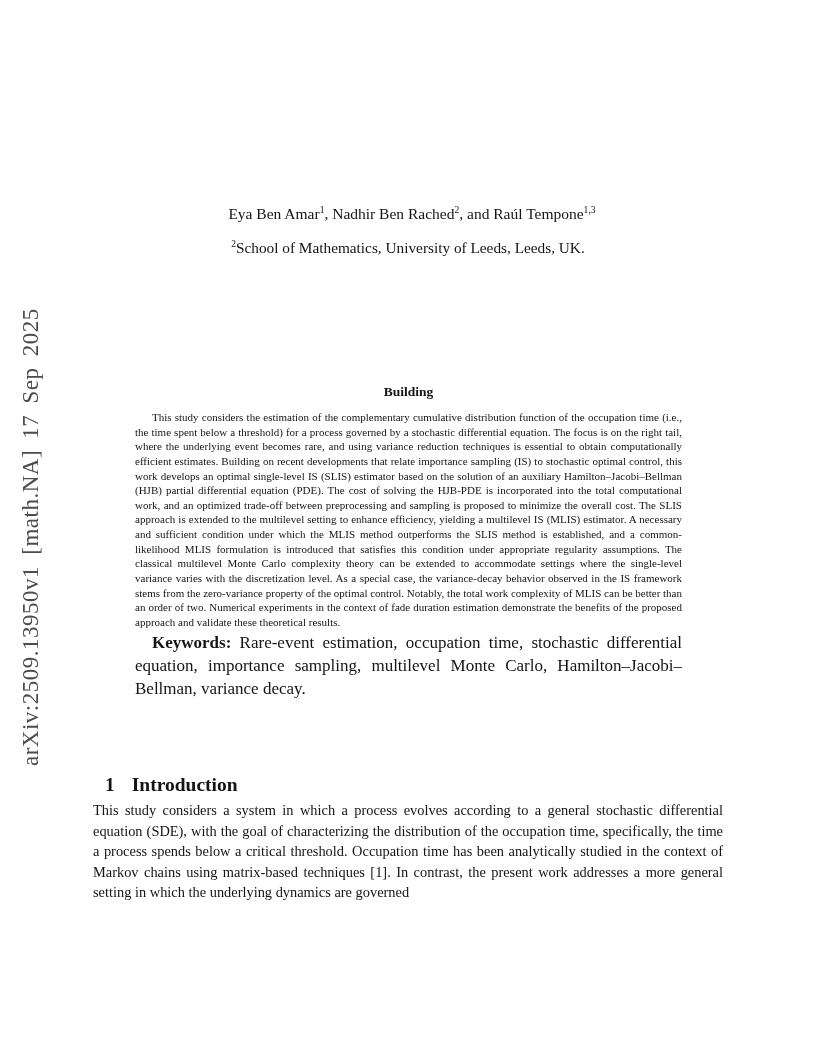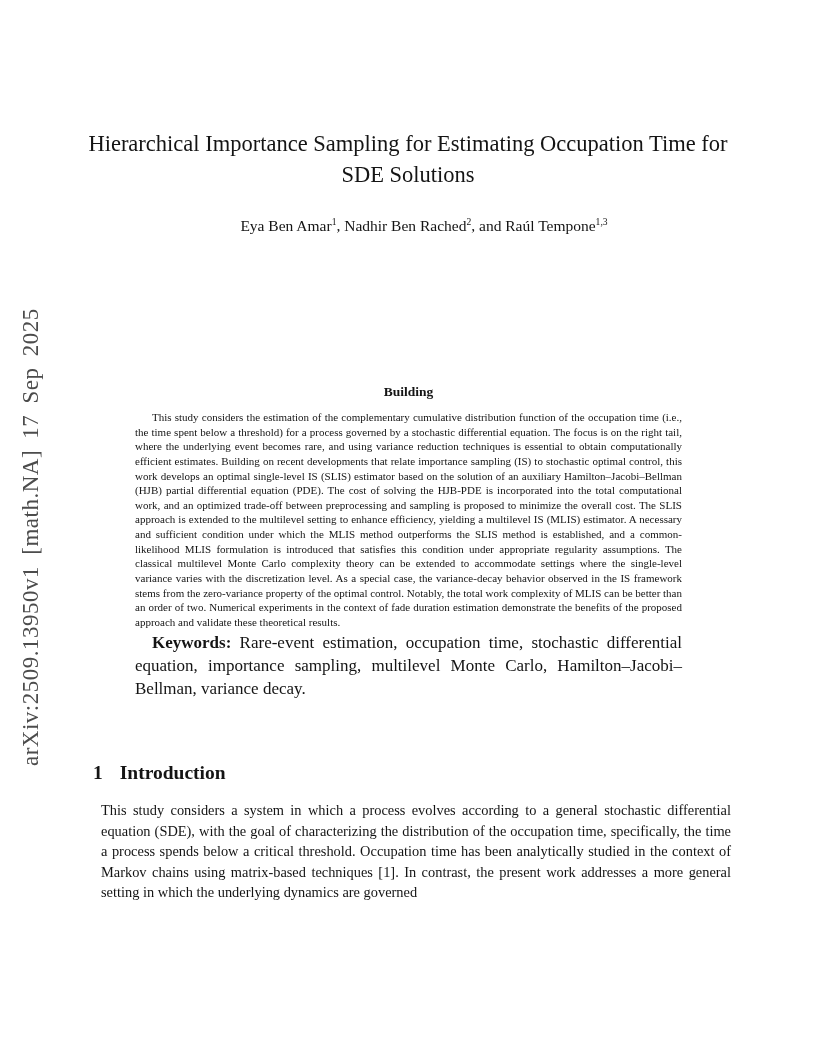--- a/index.html
+++ b/index.html
@@ -40,21 +40,21 @@
     text-align: center;
     font-size: 22.5px;
     font-weight: normal;
     line-height: 1.38;
   }
   .authors {
     position: absolute;
     top: 201px;
     left: 78px;
     width: 660px;
-    margin: 16px;
+    margin: 4px;
     text-align: center;
     font-size: 15.5px;
   }
   .authors sup, .affil sup {
     font-size: 0.62em;
     line-height: 0;
   }
   .affiliations {
     position: absolute;
     top: 238px;
@@ -91,50 +91,50 @@
     text-indent: 17px;
   }
   .kw-label {
     font-weight: bold;
   }
   .section-heading {
     position: absolute;
     top: 762px;
     left: 93px;
     width: 630px;
-    margin: 0;
+    margin: 12px;
     font-size: 19.5px;
     font-weight: bold;
   }
   .sec-num {
     margin-right: 17px;
   }
   .body-para {
     position: absolute;
     top: 800px;
-    left: 101px;
+    left: 93px;
     width: 630px;
     margin: 0;
     font-size: 14.4px;
     line-height: 1.43;
     text-align: justify;
   }
 </style>
 </head>
 <body>
 
 <div class="page">
 
   <div class="arxiv-stamp">arXiv:2509.13950v1 [math.NA] 17 Sep 2025</div>
 
-  <h1 class="title">Hierarchical Importance Sampling for Estimating Occupation Time for SDE Solutions</h1>
 
   <p class="authors"><span>Eya Ben Amar</span><sup>1</sup><span>, </span><span>Nadhir Ben Rached</span><sup>2</sup><span>, and </span><span>Raúl Tempone</span><sup>1,3</sup></p>
 
   <div class="affiliations">
+    <div class="affil"><sup>2</sup><span>School of Mathematics, University of Leeds, Leeds, UK.</span></div>
   </div>
 
   <div class="abstract">
     <div class="abstract-heading">Building</div>
     <p class="abstract-text">This study considers the estimation of the complementary cumulative distribution function of the occupation time (i.e., the time spent below a threshold) for a process governed by a stochastic differential equation. The focus is on the right tail, where the underlying event becomes rare, and using variance reduction techniques is essential to obtain computationally efficient estimates. Building on recent developments that relate importance sampling (IS) to stochastic optimal control, this work develops an optimal single-level IS (SLIS) estimator based on the solution of an auxiliary Hamilton–Jacobi–Bellman (HJB) partial differential equation (PDE). The cost of solving the HJB-PDE is incorporated into the total computational work, and an optimized trade-off between preprocessing and sampling is proposed to minimize the overall cost. The SLIS approach is extended to the multilevel setting to enhance efficiency, yielding a multilevel IS (MLIS) estimator. A necessary and sufficient condition under which the MLIS method outperforms the SLIS method is established, and a common-likelihood MLIS formulation is introduced that satisfies this condition under appropriate regularity assumptions. The classical multilevel Monte Carlo complexity theory can be extended to accommodate settings where the single-level variance varies with the discretization level. As a special case, the variance-decay behavior observed in the IS framework stems from the zero-variance property of the optimal control. Notably, the total work complexity of MLIS can be better than an order of two. Numerical experiments in the context of fade duration estimation demonstrate the benefits of the proposed approach and validate these theoretical results.</p>
     <p class="keywords"><span class="kw-label">Keywords:</span><span> Rare-event estimation, occupation time, stochastic differential equation, importance sampling, multilevel Monte Carlo, Hamilton–Jacobi–Bellman, variance decay.</span></p>
   </div>
 
   <h2 class="section-heading"><span class="sec-num">1</span><span>Introduction</span></h2>
 

